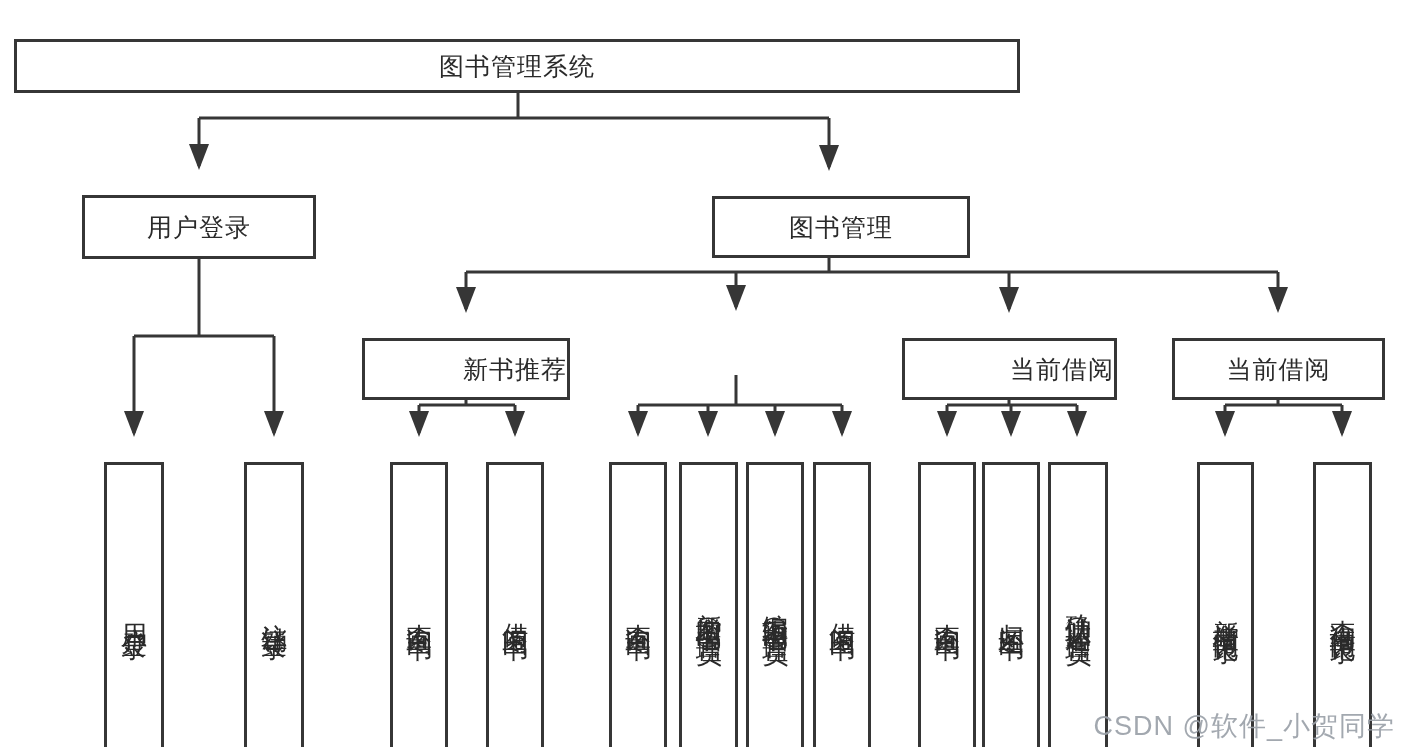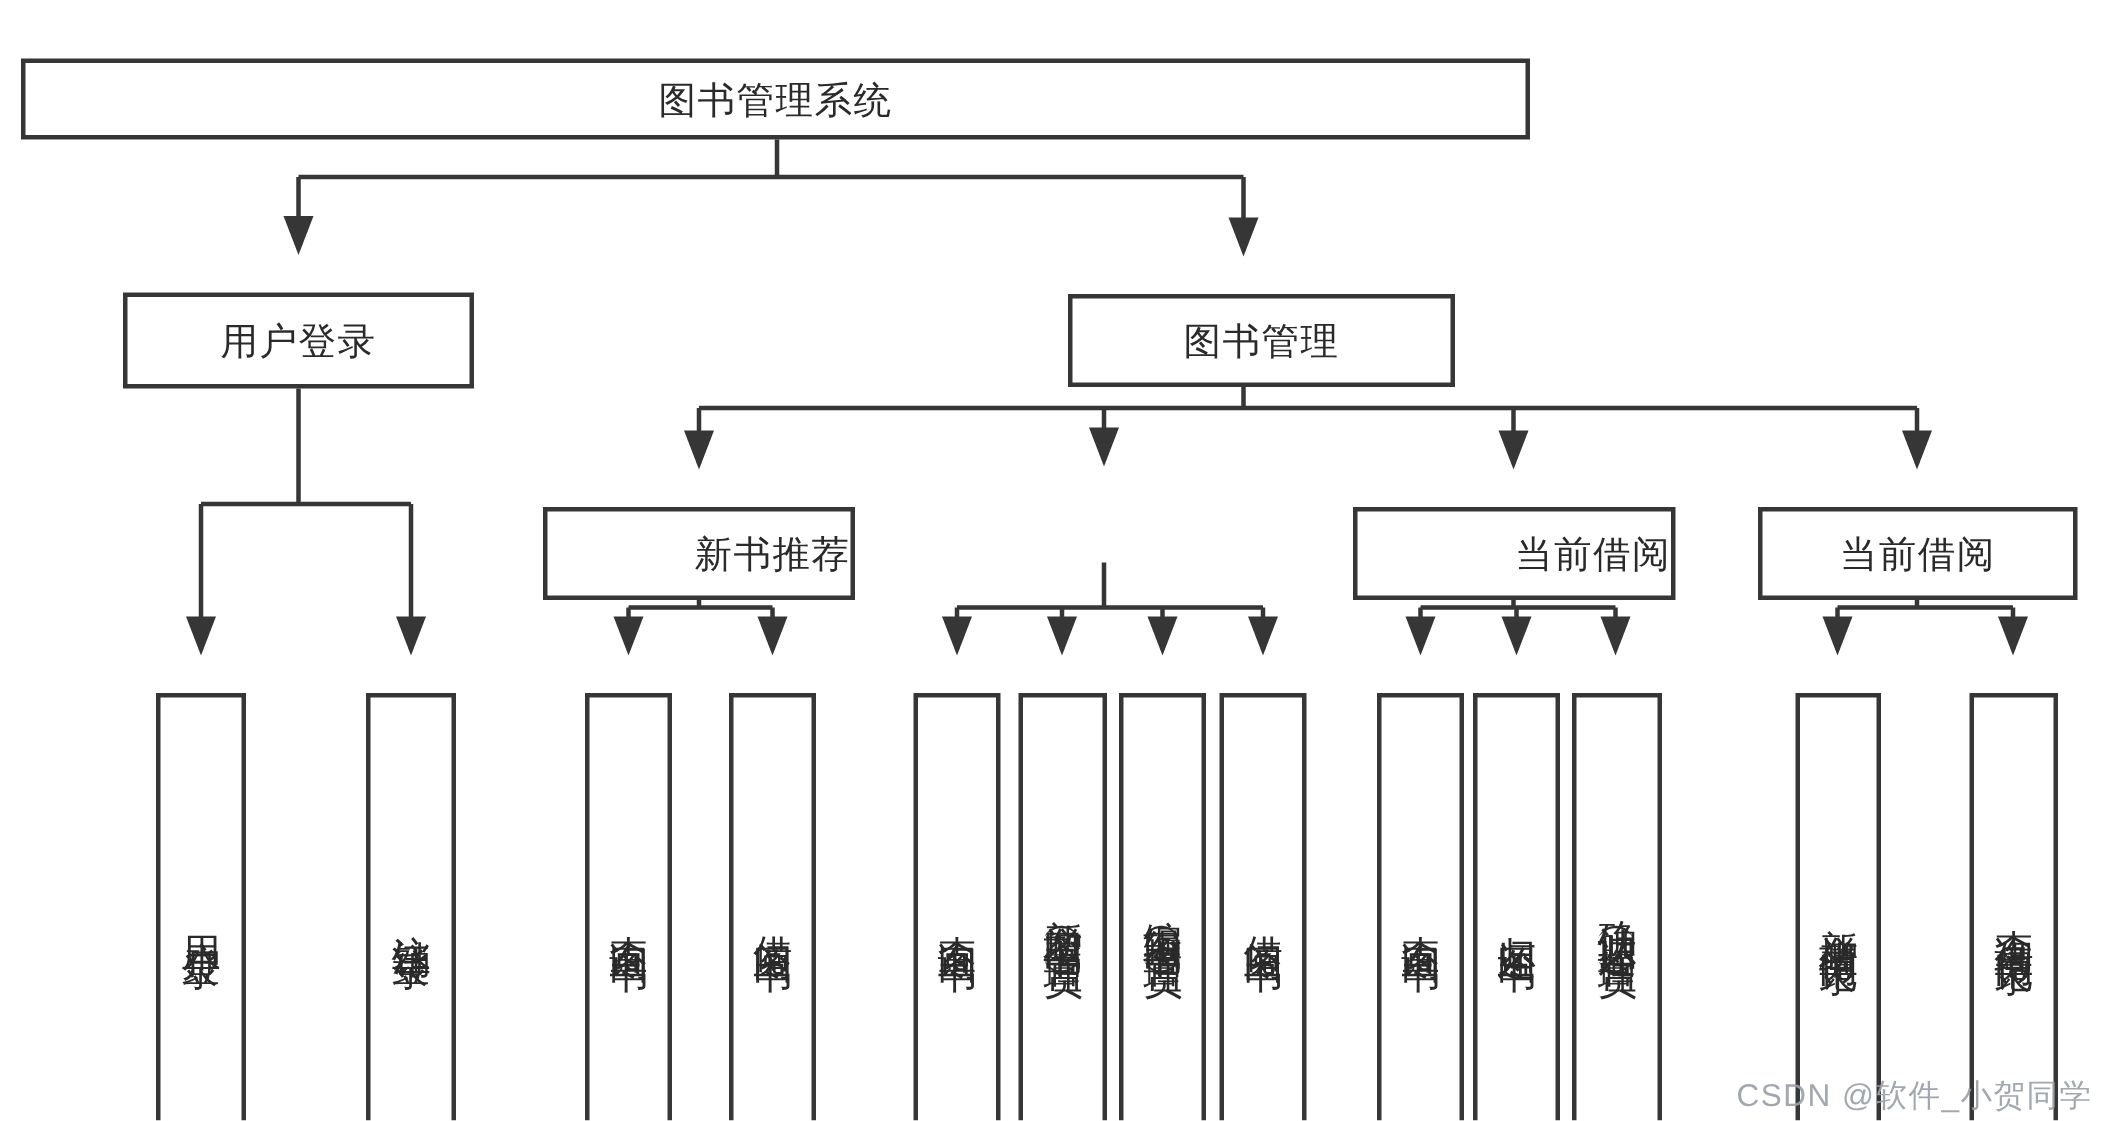--- a/index.html
+++ b/index.html
@@ -45,21 +45,21 @@
   .l-c2{left:679px;width:59px;}
   .l-c3{left:746px;width:58px;}
   .l-c4{left:813px;width:58px;}
   .l-d1{left:918px;width:58px;}
   .l-d2{left:982px;width:58px;}
   .l-d3{left:1048px;width:60px;}
   .l-e1{left:1197px;width:57px;}
   .l-e2{left:1313px;width:59px;}
   .watermark{
     position:absolute;right:10px;bottom:3px;z-index:5;
-    font-size:21px;color:var(--watermark);letter-spacing:1px;opacity:.92;margin-left:47px;
+    font-size:27px;color:var(--watermark);letter-spacing:1px;opacity:.92;margin-left:47px;
   }
 </style>
 </head>
 <body>
 
 <div id="stage">
 
   <svg id="wires" viewBox="0 0 1405 747" xmlns="http://www.w3.org/2000/svg">
 
     <path class="wire" d="M518,68 V118 M199,118 H829 M199,118 V166 M829,118 V167"></path>

